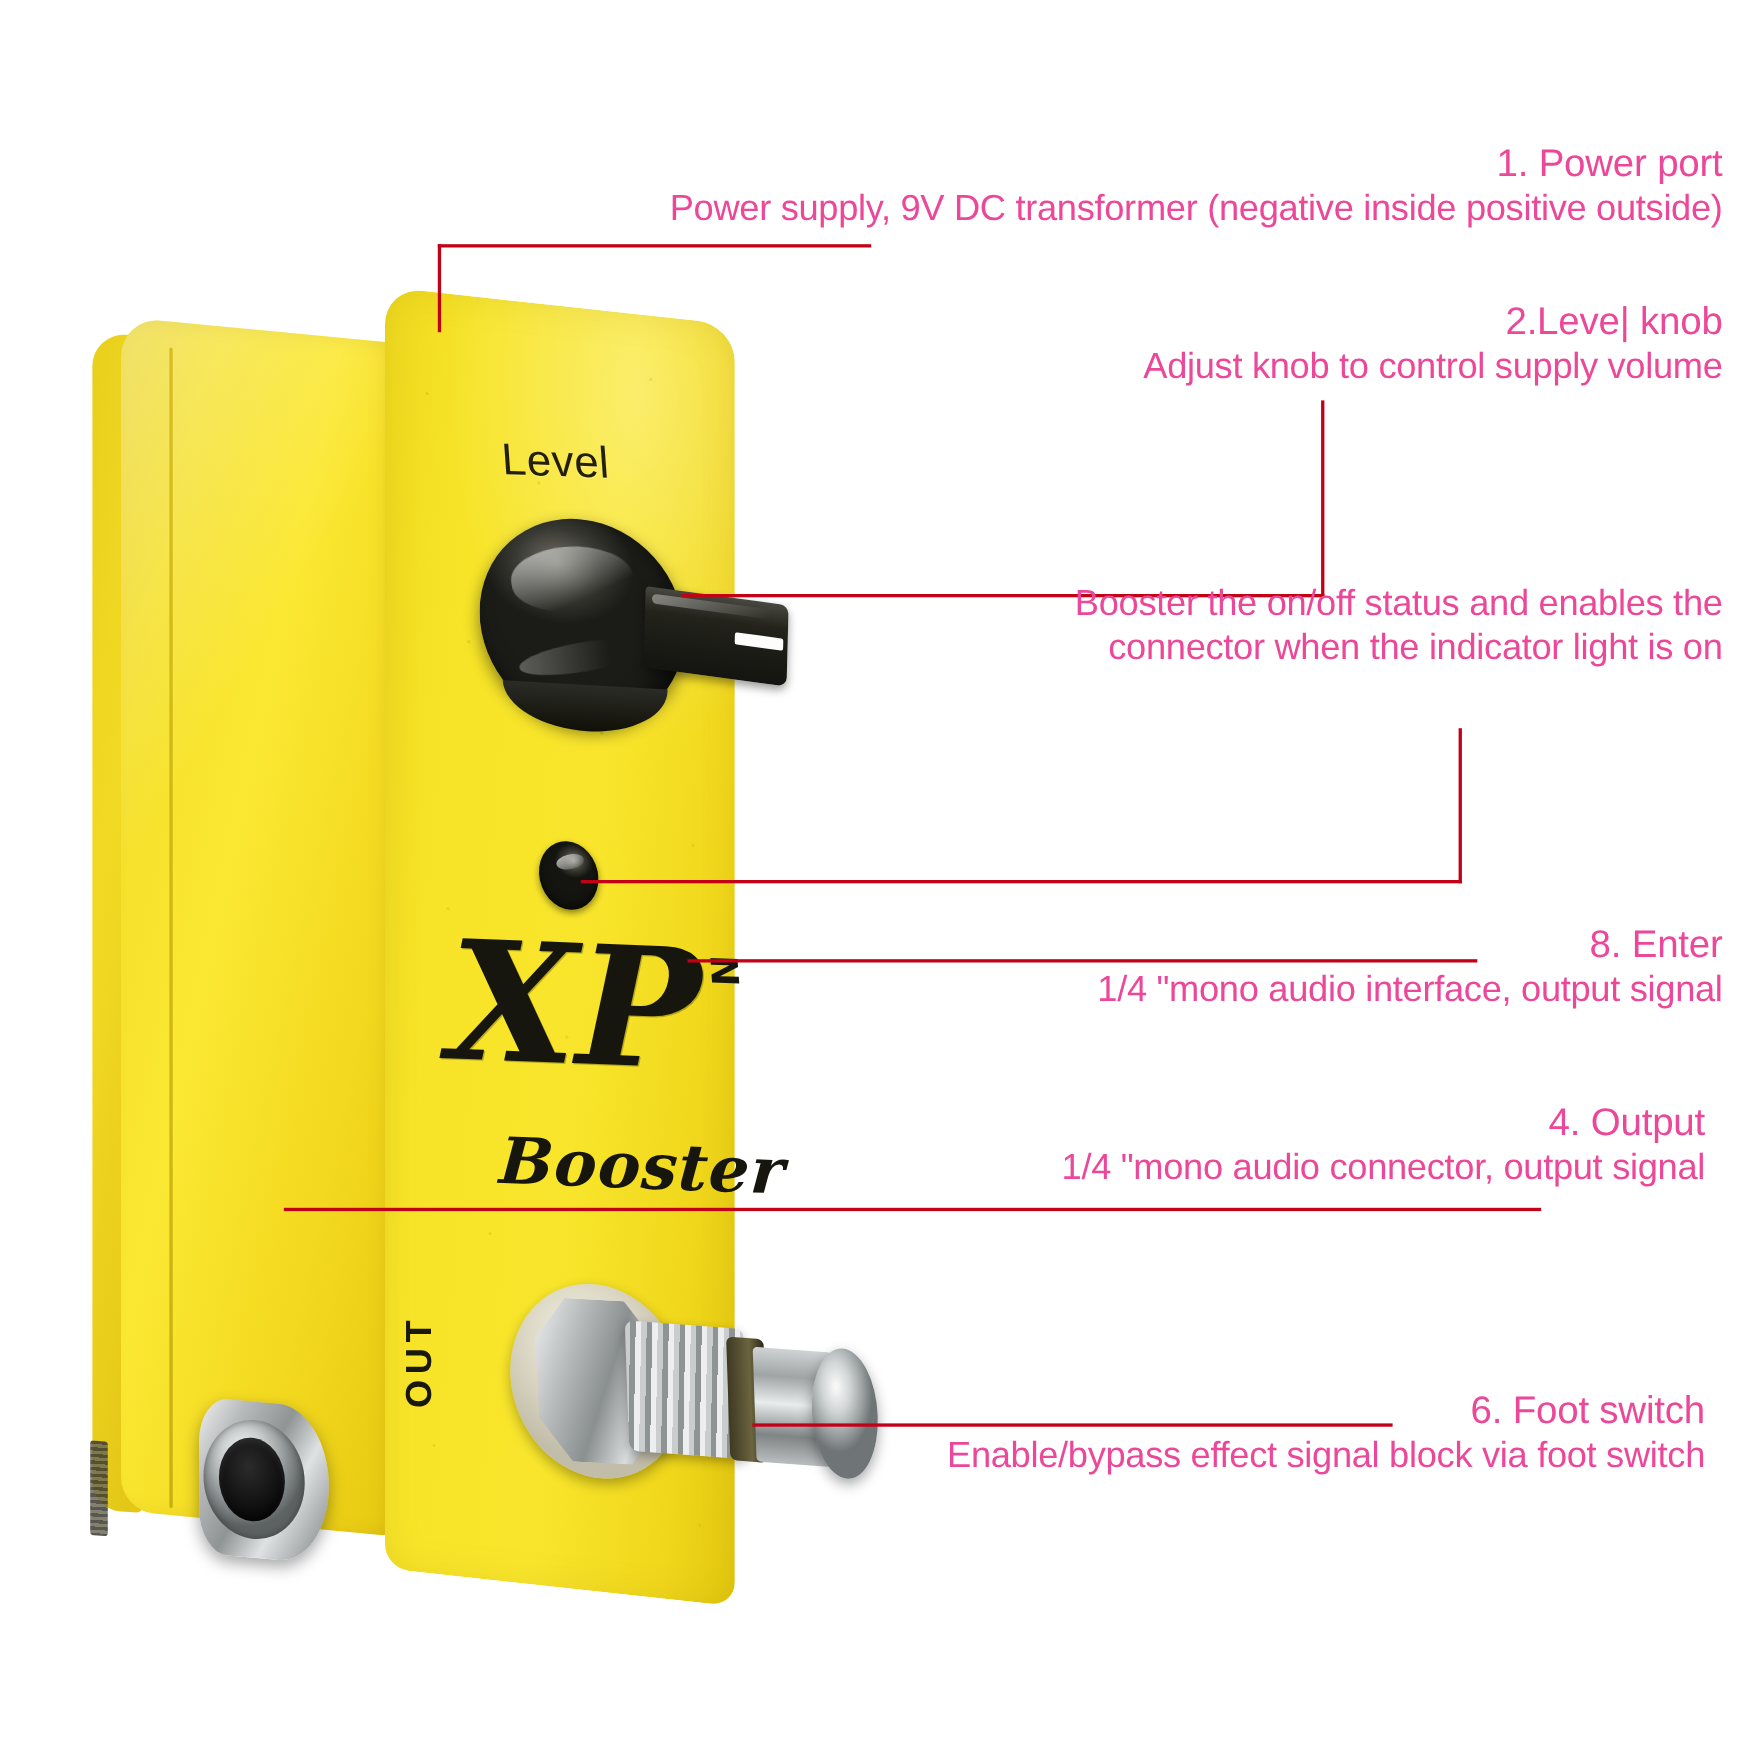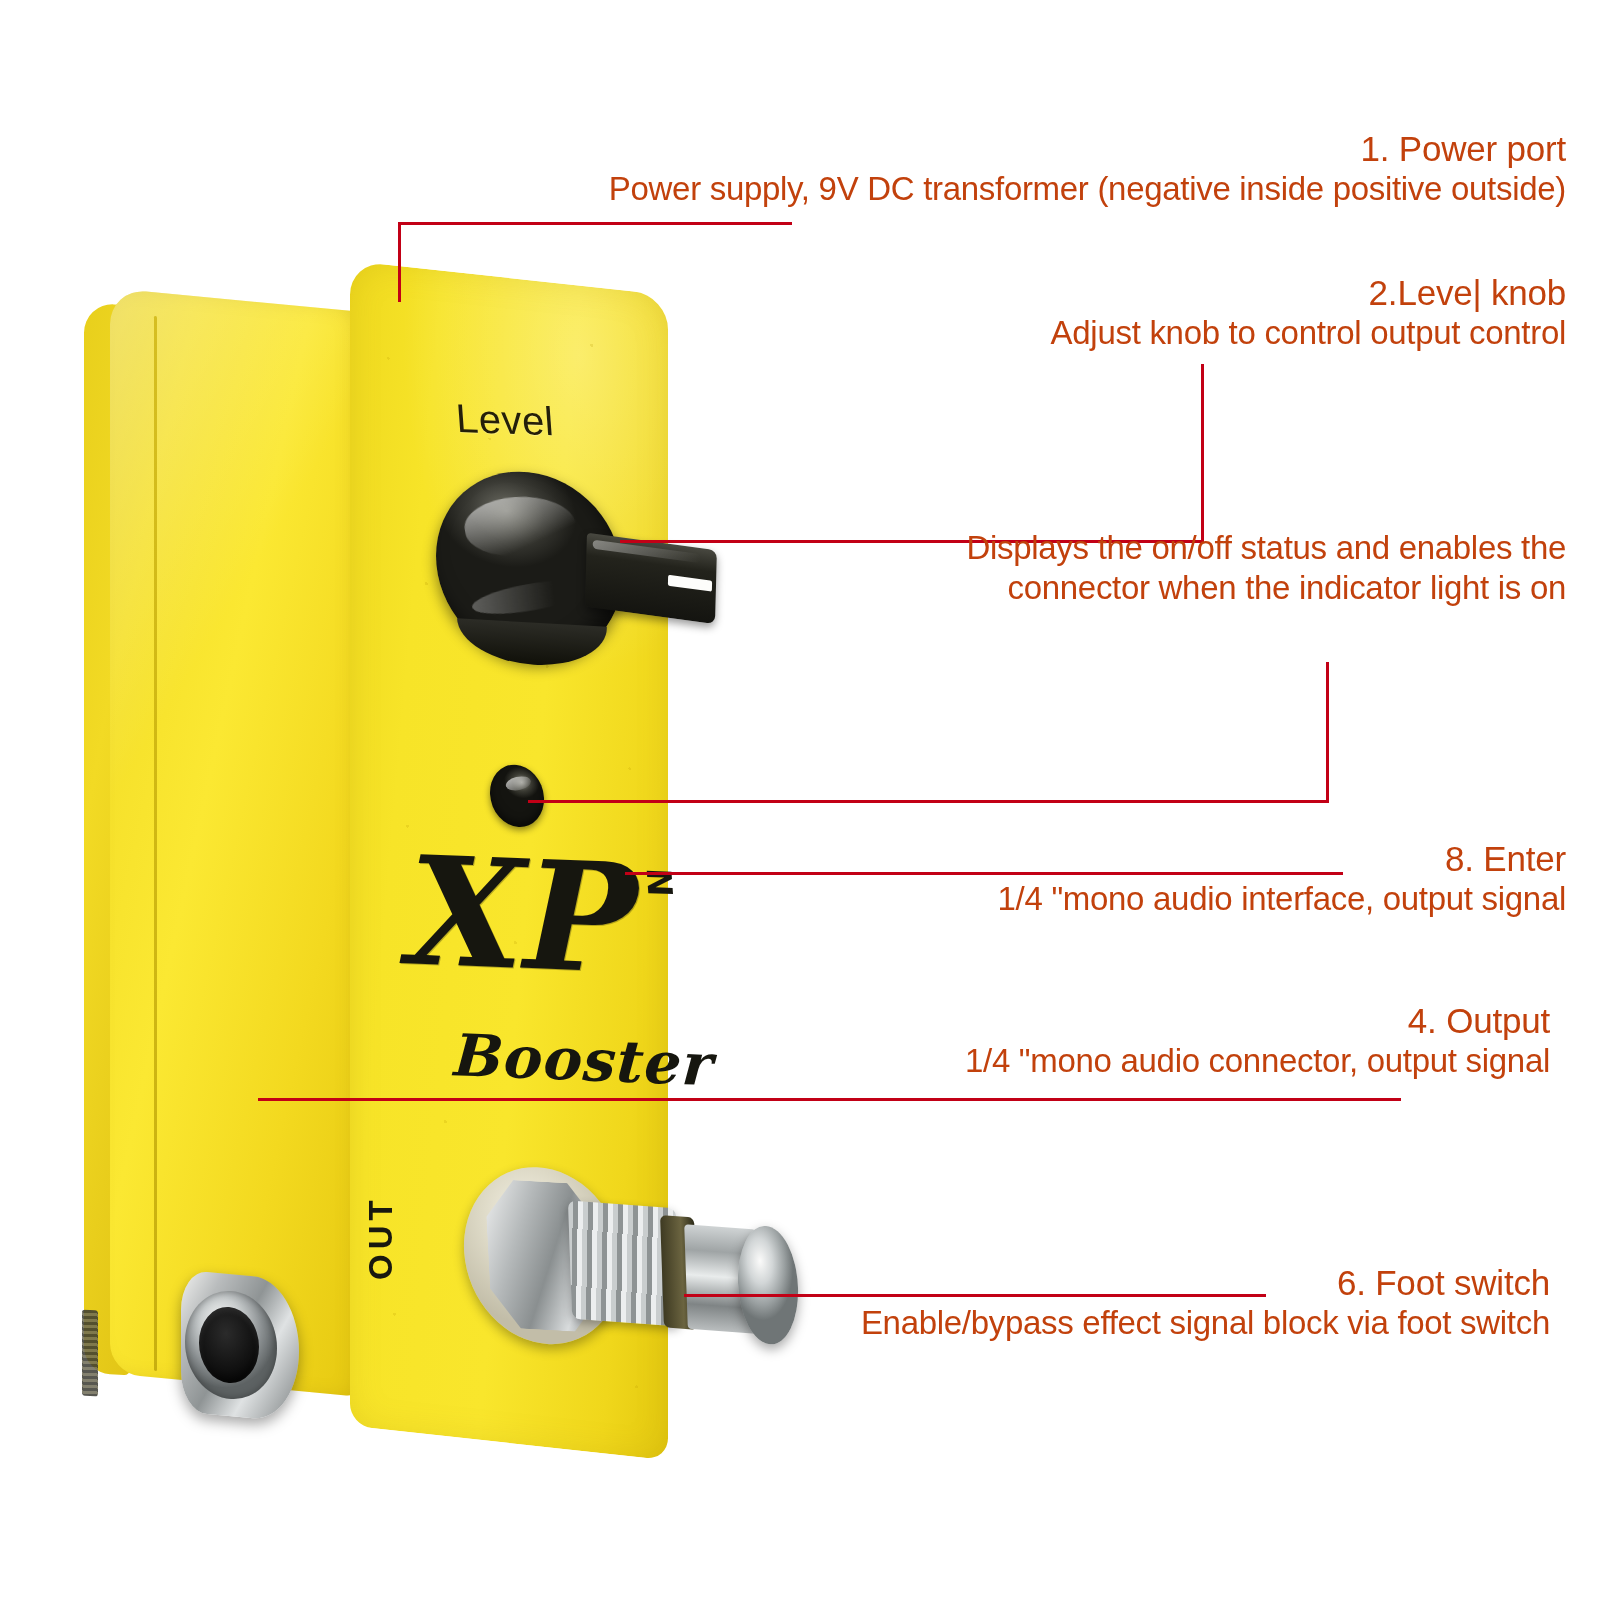--- a/index.html
+++ b/index.html
@@ -7,21 +7,21 @@
   body {
     width:1600px; height:1600px;
     background:#ffffff;
     font-family:"Liberation Sans", sans-serif;
     overflow:hidden;
     position:relative;
   }
   #stage { position:absolute; inset:0; }
 
   
-  .callout { position:absolute; text-align:right; color:#c2410c; }
+  .callout { position:absolute; text-align:right; color:#ec4899; }
   .callout .title {
     font-size:35px; line-height:1.18; font-weight:400;
     letter-spacing:-0.2px; white-space:nowrap;
   }
   .callout .desc {
     font-size:33px; line-height:1.22; font-weight:400;
     letter-spacing:-0.3px;
   }
   .callout .desc .nw { white-space:nowrap; display:block; }
 
@@ -360,27 +360,27 @@
   <div class="callout" id="co-power">
     <div class="title">1. Power port</div>
     <div class="desc">
       <span class="nw">Power supply, 9V DC transformer (negative inside positive outside)</span>
     </div>
   </div>
 
   <div class="callout" id="co-level">
     <div class="title">2.Leve| knob</div>
     <div class="desc">
-      <span class="nw">Adjust knob to control output control</span>
+      <span class="nw">Adjust knob to control supply volume</span>
     </div>
   </div>
 
   <div class="callout" id="co-led">
     <div class="desc">
-      <span class="nw">Displays the on/off status and enables the</span>
+      <span class="nw">Booster the on/off status and enables the</span>
       <span class="nw">connector when the indicator light is on</span>
     </div>
   </div>
 
   <div class="callout" id="co-enter">
     <div class="title">8. Enter</div>
     <div class="desc">
       <span class="nw">1/4 "mono audio interface, output signal</span>
     </div>
   </div>

